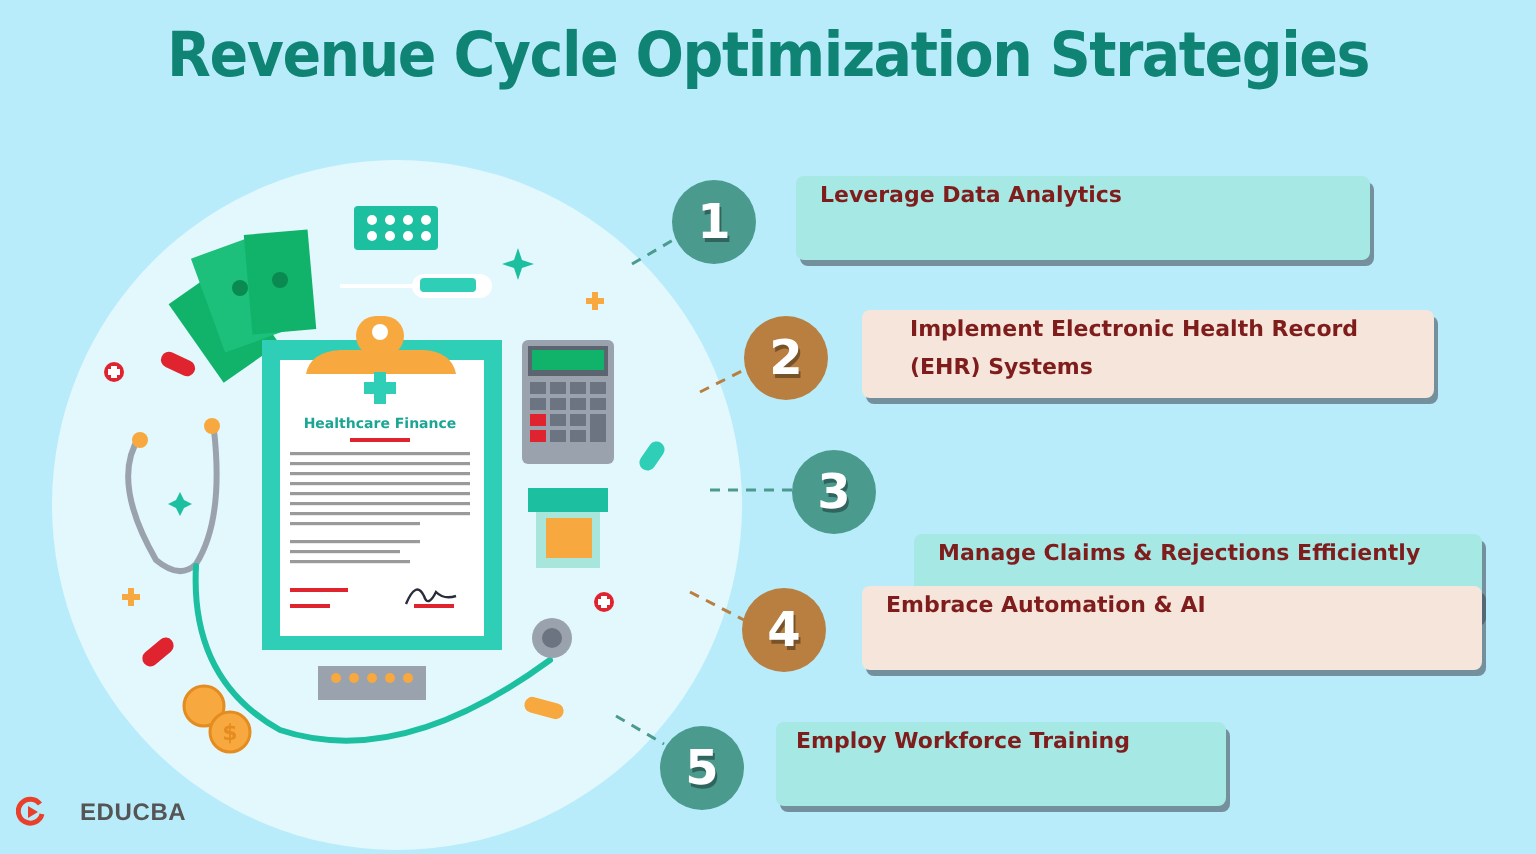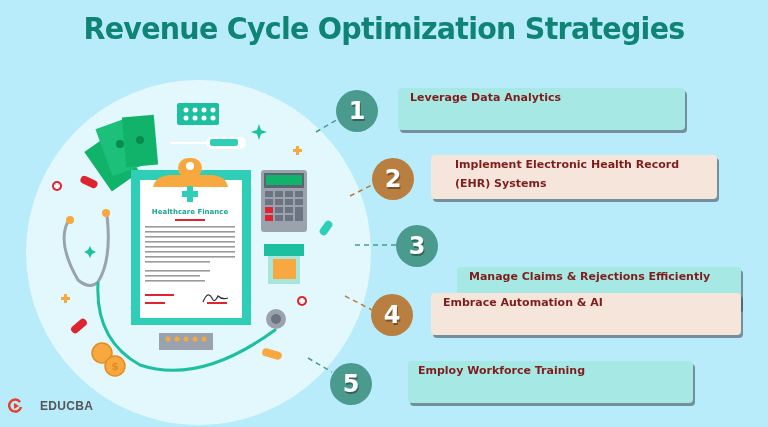--- a/index.html
+++ b/index.html
@@ -183,21 +183,21 @@
 <div class="box teal" style="left:457px;top:223px;width:284px;height:43px;margin-top:44px;">
     <span>Manage Claims &amp; Rejections Efficiently</span>
   </div>
 
 <div class="num brown" style="left:371px;top:294px;">4</div>
 <div class="box peach" style="left:431px;top:293px;width:310px;height:42px;">
     <span>Embrace Automation &amp; AI</span>
   </div>
 
 <div class="num teal" style="left:330px;top:363px;">5</div>
-<div class="box teal" style="left:408px;top:361px;width:285px;height:42px;padding-left:10px;">
+<div class="box teal" style="left:388px;top:361px;width:225px;height:42px;padding-left:10px;">
     <span>Employ Workforce Training</span>
   </div>
 
 <div class="logo">
   <svg width="16" height="16" viewBox="0 0 16 16">
     <path d="M13 9 A6 6 0 1 1 12 4" stroke="#e8402a" stroke-width="2.5" fill="none"></path>
     <path d="M6 5 L11 8 L6 11 Z" fill="#e8402a"></path>
   </svg>
   <span class="logo-text">EDUCBA</span>
 </div>

